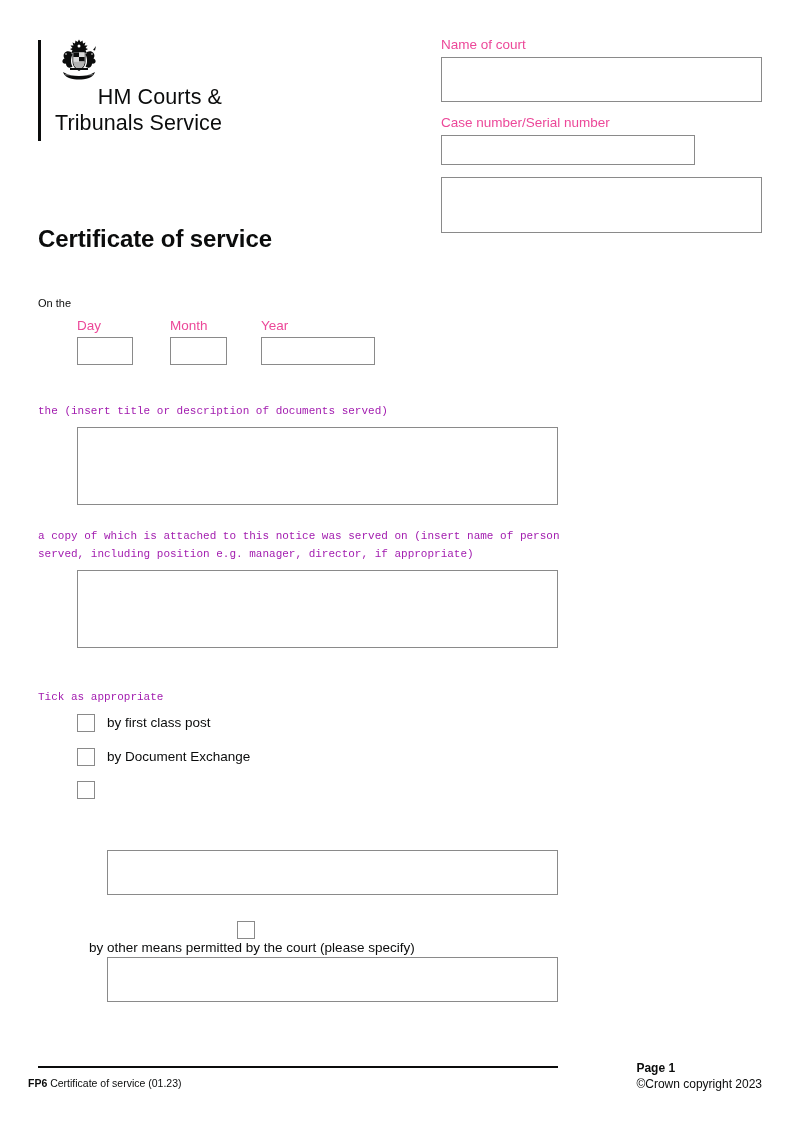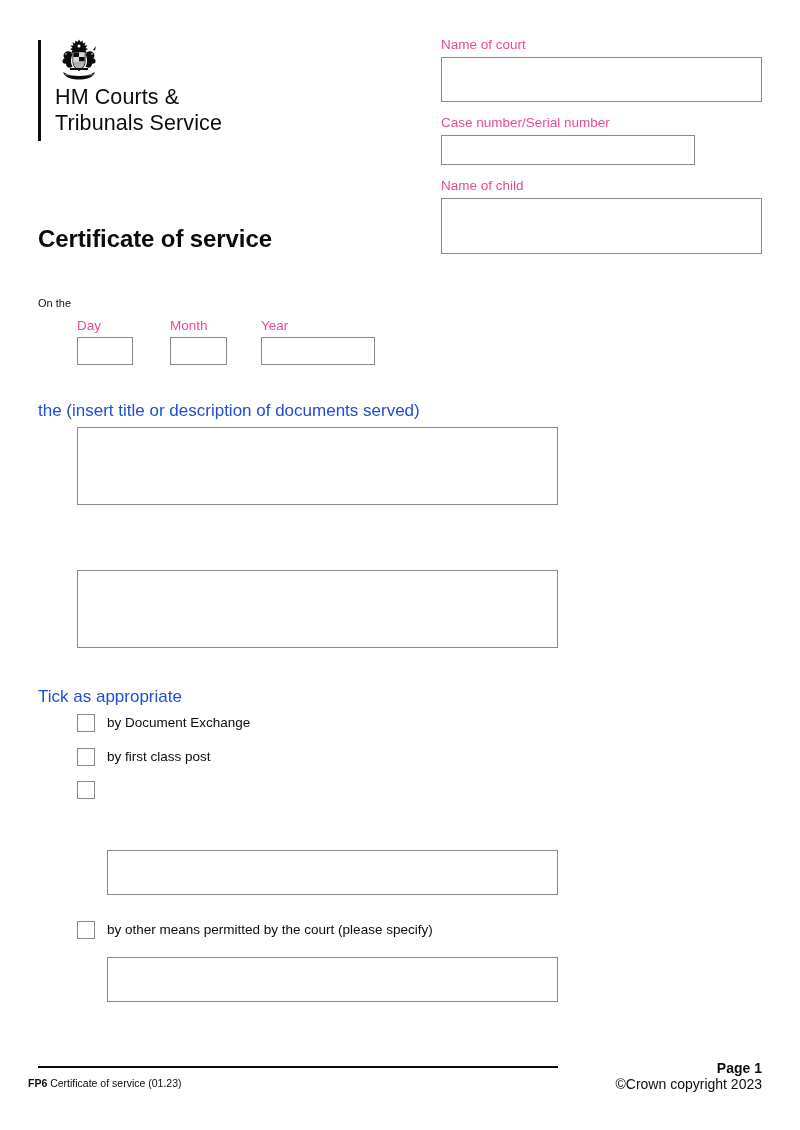--- a/index.html
+++ b/index.html
@@ -48,20 +48,21 @@
   .masthead-text {
     position: absolute;
     left: 17px;
     top: 46px;
     font-size: 21.5px;
     line-height: 26px;
     letter-spacing: 0.1px;
     color: #0b0c0c;
     white-space: pre-line;
     font-weight: 400;
+    text-align: right;
   }
 
   
   .rightcol { position: absolute; left: 441px; top: 36px; width: 322px; }
   .field-label {
     font-size: 13.5px;
     line-height: 17px;
     color: #ec4899;
     margin-bottom: 4px;
   }
@@ -104,23 +105,24 @@
   .date-cell .field-label { font-size: 13.5px; margin-bottom: 3px; }
   .box-day   { width: 56px;  height: 28px; }
   .box-month { width: 57px;  height: 28px; }
   .box-year  { width: 114px; height: 28px; }
   .gap-1 { width: 37px; }
   .gap-2 { width: 34px; }
 
   
   .para {
     position: absolute;
-    font-size: 17px;
+    font-size: 11px;
     line-height: 18px;
-    color: #1d4ed8;
+    color: #a21caf;
+    font-family: Liberation Mono, monospace;
   }
   .para-docs  { left: 38px; top: 402px; width: 540px; }
   .para-copy  { left: 38px; top: 527px; width: 525px; }
   .tick-label { left: 38px; top: 688px; width: 400px; }
 
   .box-docs {
     position: absolute; left: 77px; top: 427px;
     width: 481px; height: 78px;
   }
   .box-copy {
@@ -150,21 +152,21 @@
     line-height: 18px;
     color: #0b0c0c;
     white-space: nowrap;
   }
   .box-personally {
     position: absolute; left: 107px; top: 850px;
     width: 451px; height: 45px;
   }
   .check-row-other {
     position: absolute; left: 77px; top: 921px;
-    display: flex; align-items: center;
+    display: flex; align-items: center; flex-direction: column;
   }
   .box-other {
     position: absolute; left: 107px; top: 957px;
     width: 451px; height: 45px;
   }
 
   
   .footer-rule {
     position: absolute;
     left: 38px;
@@ -180,22 +182,21 @@
     font-size: 10.5px;
     line-height: 14px;
     color: #0b0c0c;
     text-align: right;
   }
   .footer-left b { font-weight: bold; }
   .footer-right {
     position: absolute;
     right: 38px;
     top: 1060px;
-    text-align: right;
-    font-size: 14px;
+    font-size: 12px;
     line-height: 16px;
     color: #0b0c0c;
   }
   .footer-page { font-weight: bold; }
 </style>
 </head>
 <body>
 
 <div id="page">
 
@@ -232,21 +233,20 @@
 Tribunals Service</div>
   </div>
 
   <div class="rightcol">
     <div class="field-label">Name of court</div>
     <div class="box box-court"></div>
 
     <div class="field-label">Case number/Serial number</div>
     <div class="box box-case"></div>
 
-    <div class="field-label">Name of child</div>
     <div class="box box-child"></div>
   </div>
 
   <div class="page-title">Certificate of service</div>
 
   <div class="onthe">On the</div>
 
   <div class="date-row">
     <div class="date-cell">
       <div class="field-label">Day</div>
@@ -260,32 +260,33 @@
     <div class="gap-2"></div>
     <div class="date-cell">
       <div class="field-label">Year</div>
       <div class="box box-year"></div>
     </div>
   </div>
 
   <div class="para para-docs">the (insert title or description of documents served)</div>
   <div class="box box-docs"></div>
 
+  <div class="para para-copy">a copy of which is attached to this notice was served on (insert name of person served, including position e.g. manager, director, if appropriate)</div>
   <div class="box box-copy"></div>
 
   <div class="para tick-label">Tick as appropriate</div>
 
   <div class="checklist">
     <div class="check-row">
       <span class="checkbox"></span>
-      <span class="check-text">by Document Exchange</span>
+      <span class="check-text">by first class post</span>
     </div>
     <div class="check-row">
       <span class="checkbox"></span>
-      <span class="check-text">by first class post</span>
+      <span class="check-text">by Document Exchange</span>
     </div>
     <div class="check-row">
       <span class="checkbox"></span>
     </div>
   </div>
 
   <div class="box box-personally"></div>
 
   <div class="check-row-other">
     <span class="checkbox"></span>

